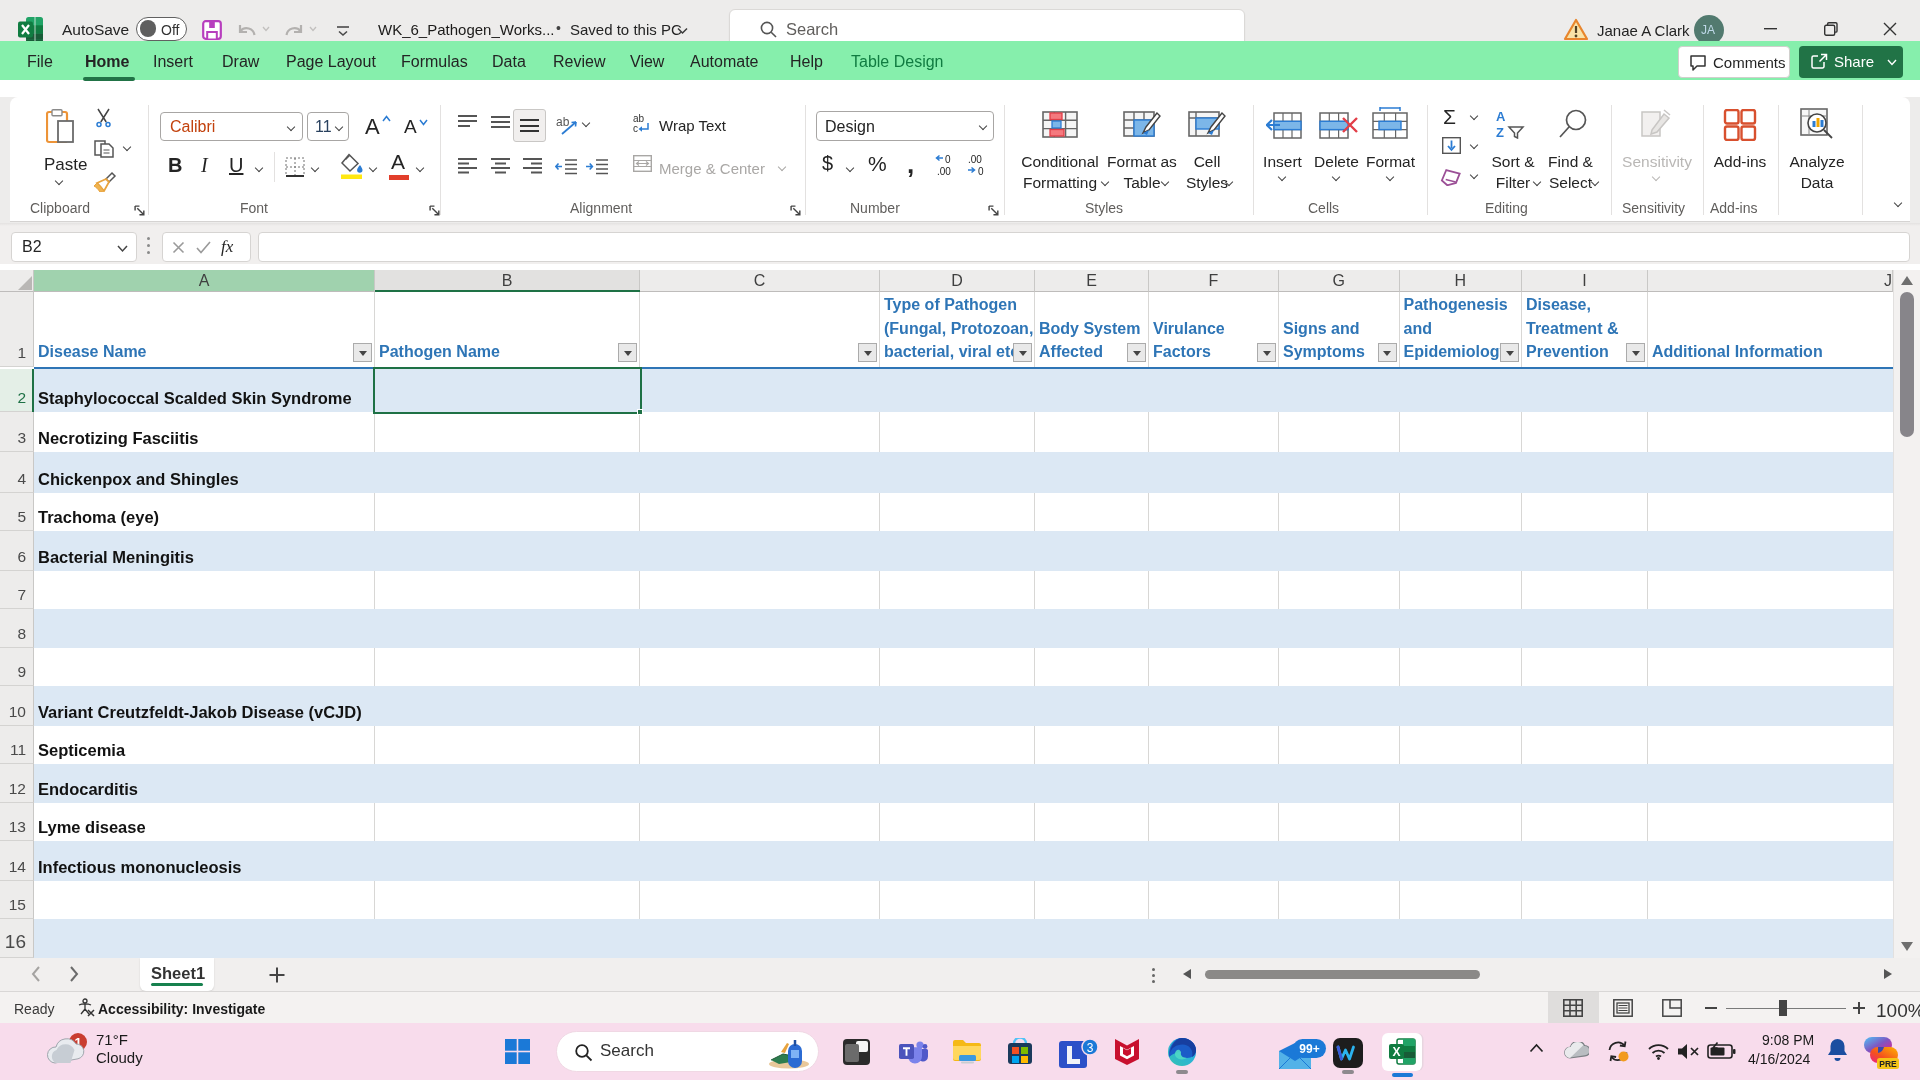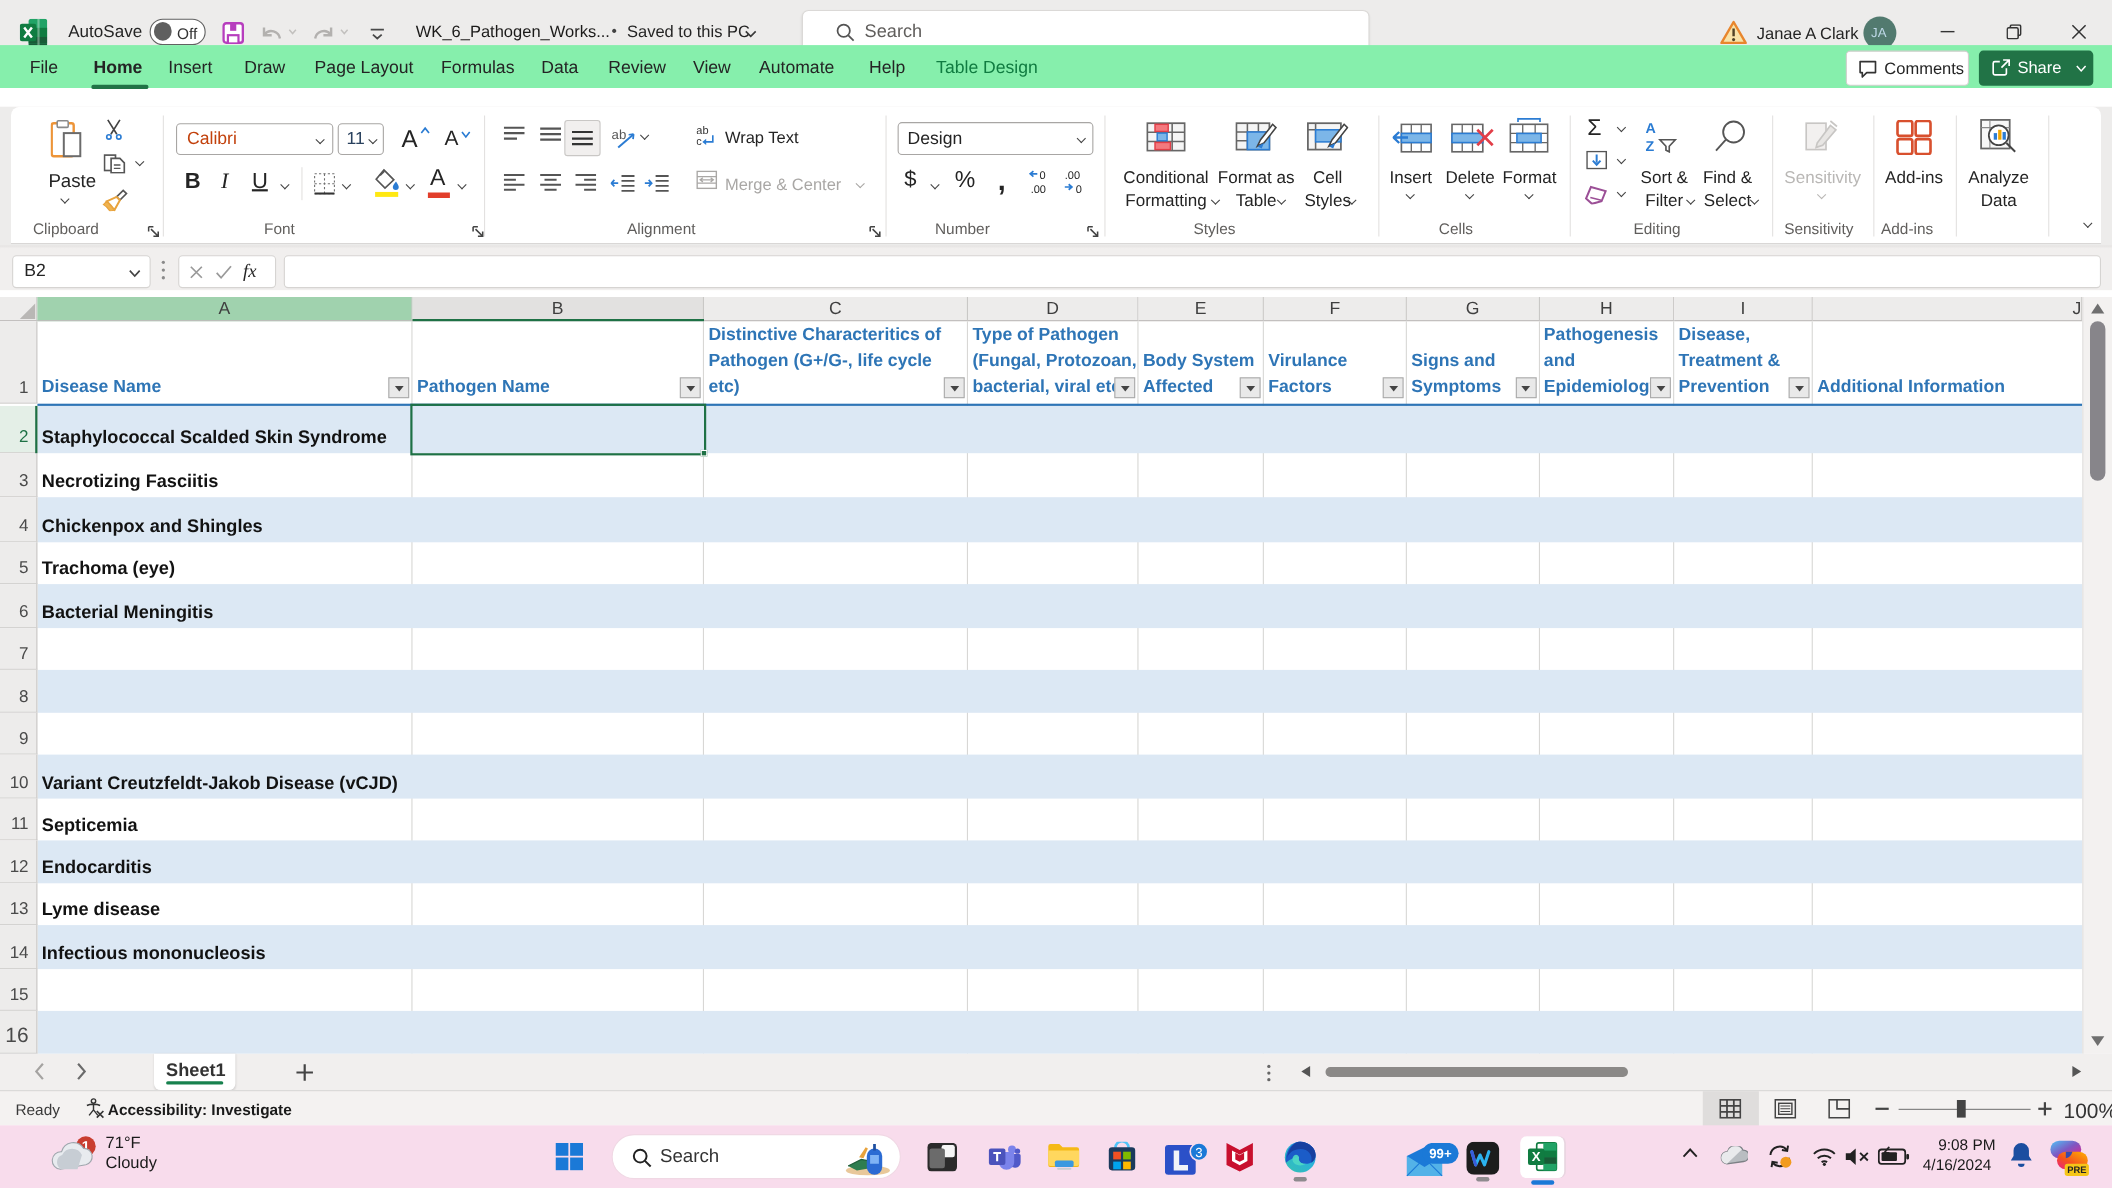--- a/index.html
+++ b/index.html
@@ -458,21 +458,20 @@
 <div class="abs" style="left:0;top:239px;width:1859px;height:40px;background:#DCE8F4"></div>
 <div class="abs" style="left:0;top:317px;width:1859px;height:39px;background:#DCE8F4"></div>
 <div class="abs" style="left:0;top:394px;width:1859px;height:40px;background:#DCE8F4"></div>
 <div class="abs" style="left:0;top:472px;width:1859px;height:39px;background:#DCE8F4"></div>
 <div class="abs" style="left:0;top:549px;width:1859px;height:40px;background:#DCE8F4"></div>
 <div class="abs" style="left:0;top:627px;width:1859px;height:41px;background:#DCE8F4"></div>
 </div>
 <div class="abs" style="left:34px;top:97px;width:1859px;height:2px;background:#2E75B6"></div>
 <div class="hcell" style="left:38px;top:70px">Disease Name</div>
 <div class="hcell" style="left:379px;top:70px">Pathogen Name</div>
-<div class="hcell" style="left:644px;top:23px">Distinctive Characteritics of<br>Pathogen (G+/G-, life cycle<br>etc)</div>
 <div class="hcell" style="left:884px;top:23px">Type of Pathogen<br>(Fungal, Protozoan,<br>bacterial, viral etc</div>
 <div class="hcell" style="left:1039px;top:46.5px">Body System<br>Affected</div>
 <div class="hcell" style="left:1153px;top:46.5px">Virulance<br>Factors</div>
 <div class="hcell" style="left:1283px;top:46.5px">Signs and<br>Symptoms</div>
 <div class="hcell" style="left:1403.5px;top:23px">Pathogenesis<br>and<br>Epidemiology</div>
 <div class="hcell" style="left:1526px;top:23px">Disease,<br>Treatment &amp;<br>Prevention</div>
 <div class="hcell" style="left:1652px;top:70px">Additional Information</div>
 <div class="fbtn" style="left:353px;top:73px"></div>
 <div class="fbtn" style="left:618px;top:73px"></div>
 <div class="fbtn" style="left:858px;top:73px"></div>

